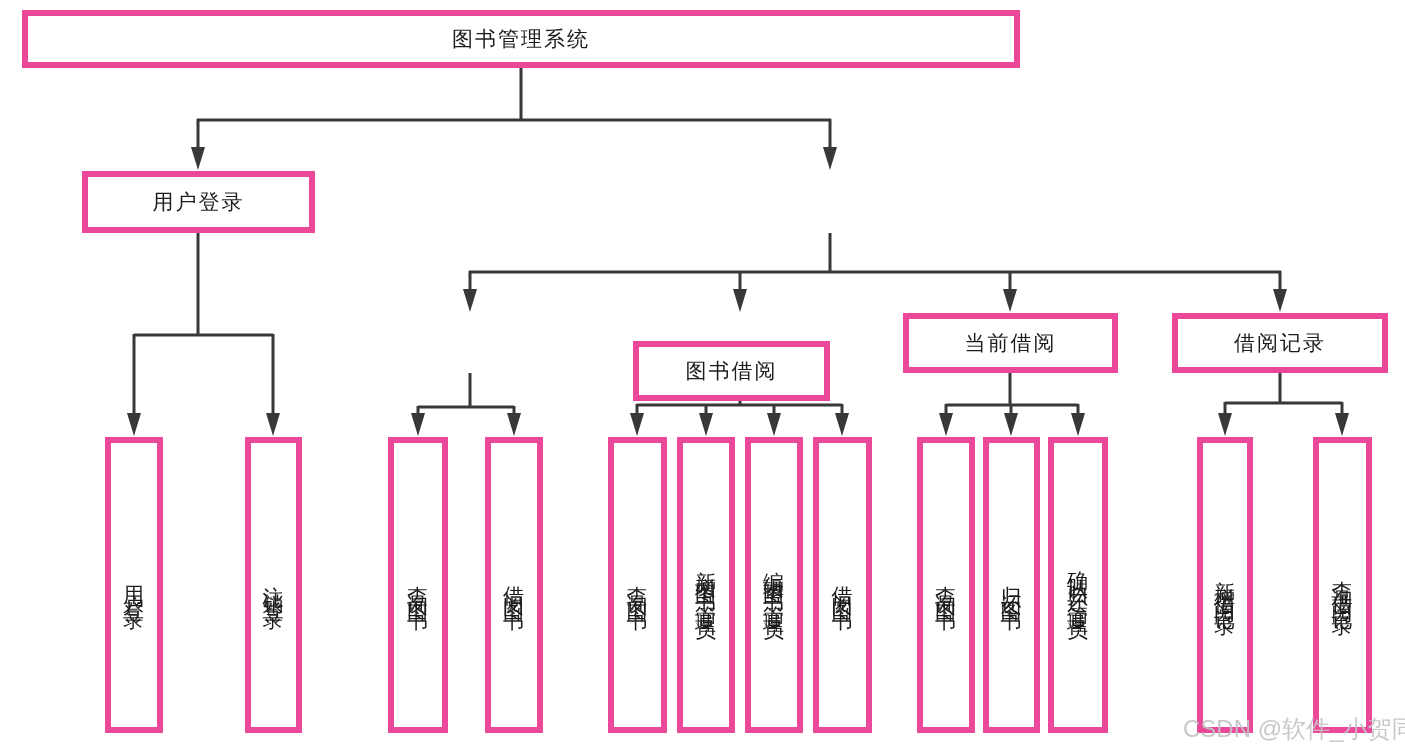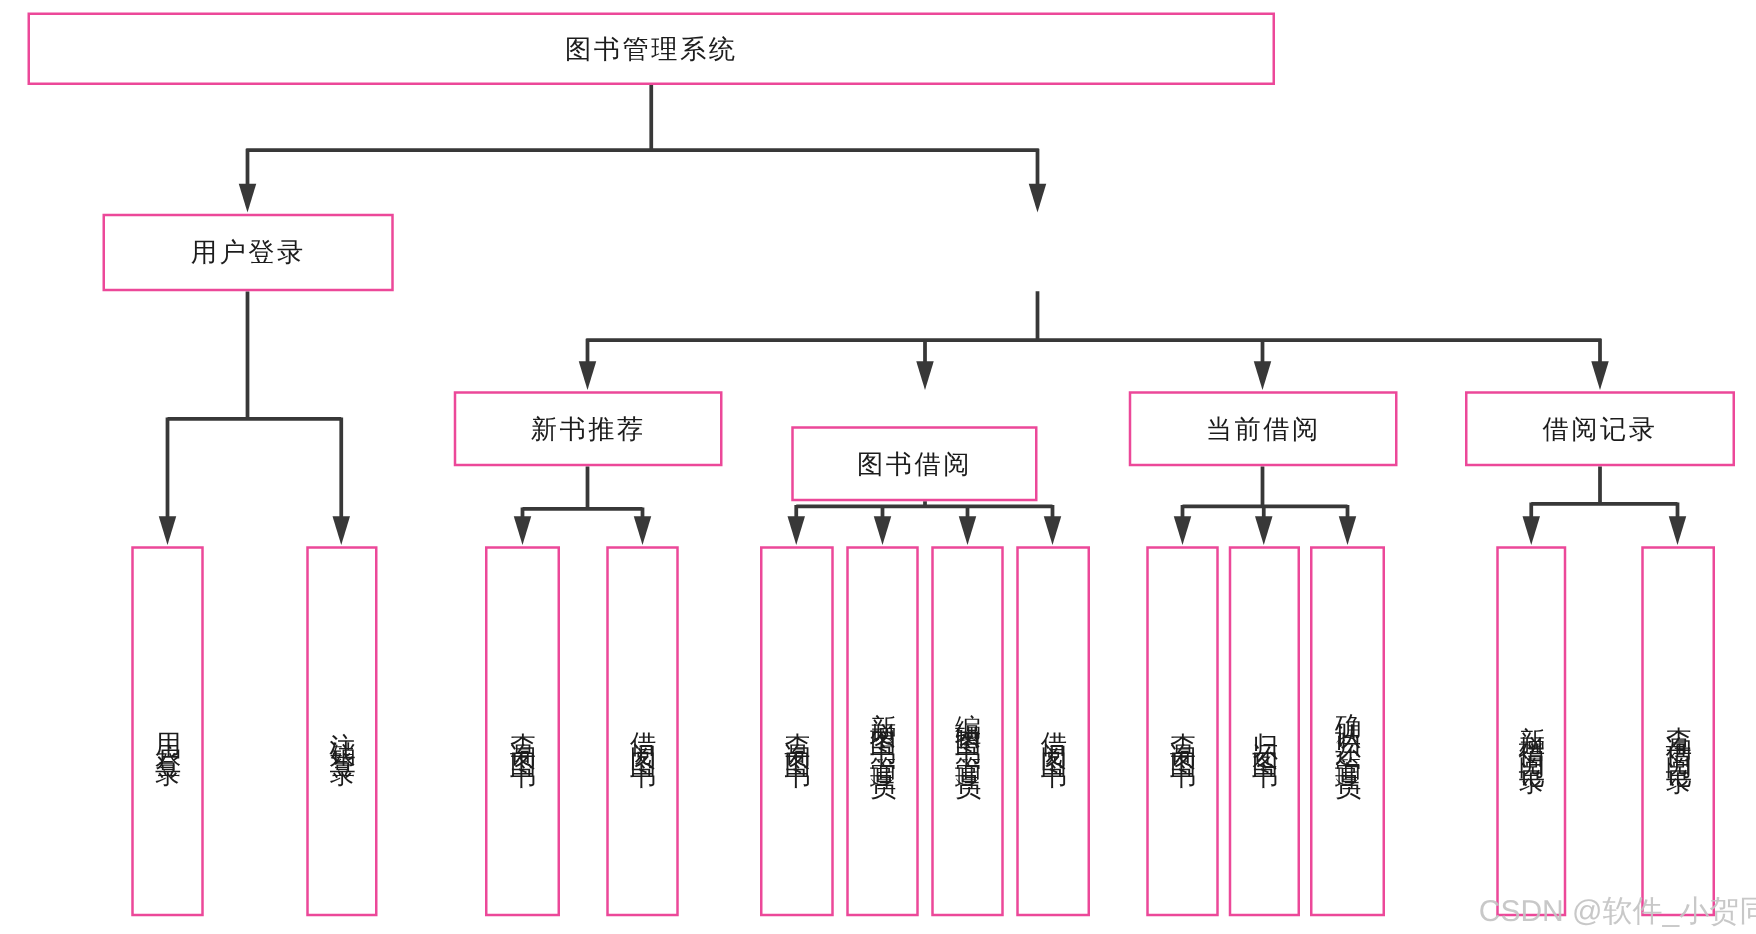--- a/index.html
+++ b/index.html
@@ -14,21 +14,21 @@
   #connectors {
     position: absolute;
     left: 0; top: 0;
     width: 1405px; height: 747px;
     pointer-events: none;
   }
   .box {
     position: absolute;
     box-sizing: border-box;
     background: #ffffff;
-    border: 2px solid #ec4899;
+    border: 6px solid #ec4899;
     display: flex;
     align-items: center;
     justify-content: center;
     color: #1c1c1c;
     font-size: 21px;
     letter-spacing: 2px;
     text-align: center;
     z-index: 2;
   }
   .vbox {
@@ -95,21 +95,20 @@
       <polygon points="1071,413 1085,413 1078,436"></polygon>
       <polygon points="1218,413 1232,413 1225,436"></polygon>
       <polygon points="1335,413 1349,413 1342,436"></polygon>
     </g>
   </svg>
 
   <div class="box" style="left:22px; top:10px; width:998px; height:58px;">图书管理系统</div>
 
   <div class="box" style="left:82px; top:171px; width:233px; height:62px;">用户登录</div>
 
-  <div class="box" style="left:363px; top:313px; width:215px; height:60px;">新书推荐</div>
   <div class="box" style="left:633px; top:313px; width:197px; height:60px;margin-top:28px;">图书借阅</div>
   <div class="box" style="left:1172px; top:313px; width:216px; height:60px;">借阅记录</div>
   <div class="box" style="left:903px; top:313px; width:215px; height:60px;">当前借阅</div>
 
   <div class="box vbox" style="left:105px; top:437px; width:58px; height:296px;">用户登录</div>
   <div class="box vbox" style="left:245px; top:437px; width:57px; height:296px;">注销登录</div>
 
   <div class="box vbox" style="left:388px; top:437px; width:60px; height:296px;">查询图书</div>
   <div class="box vbox" style="left:485px; top:437px; width:58px; height:296px;">借阅图书</div>
 

